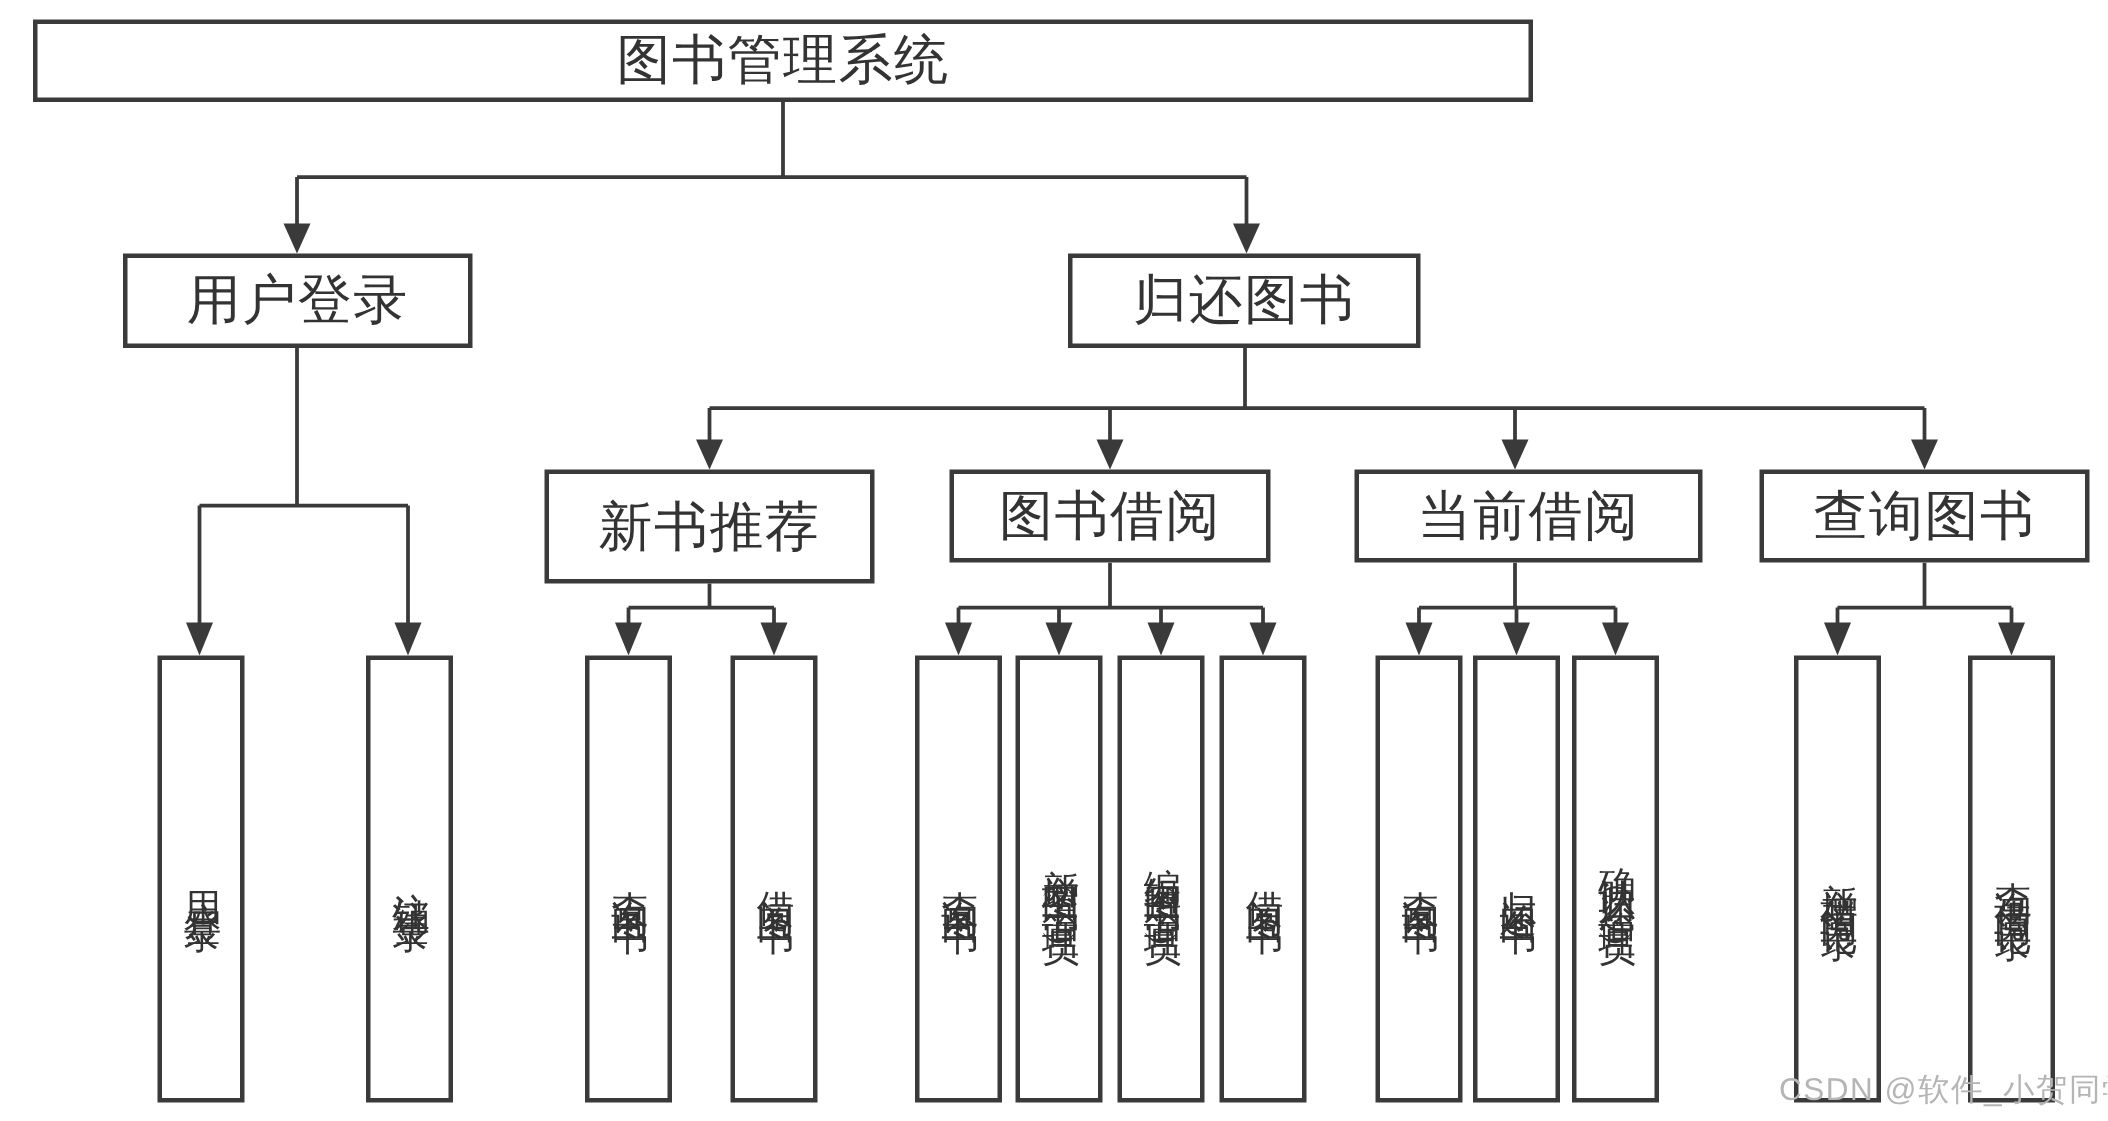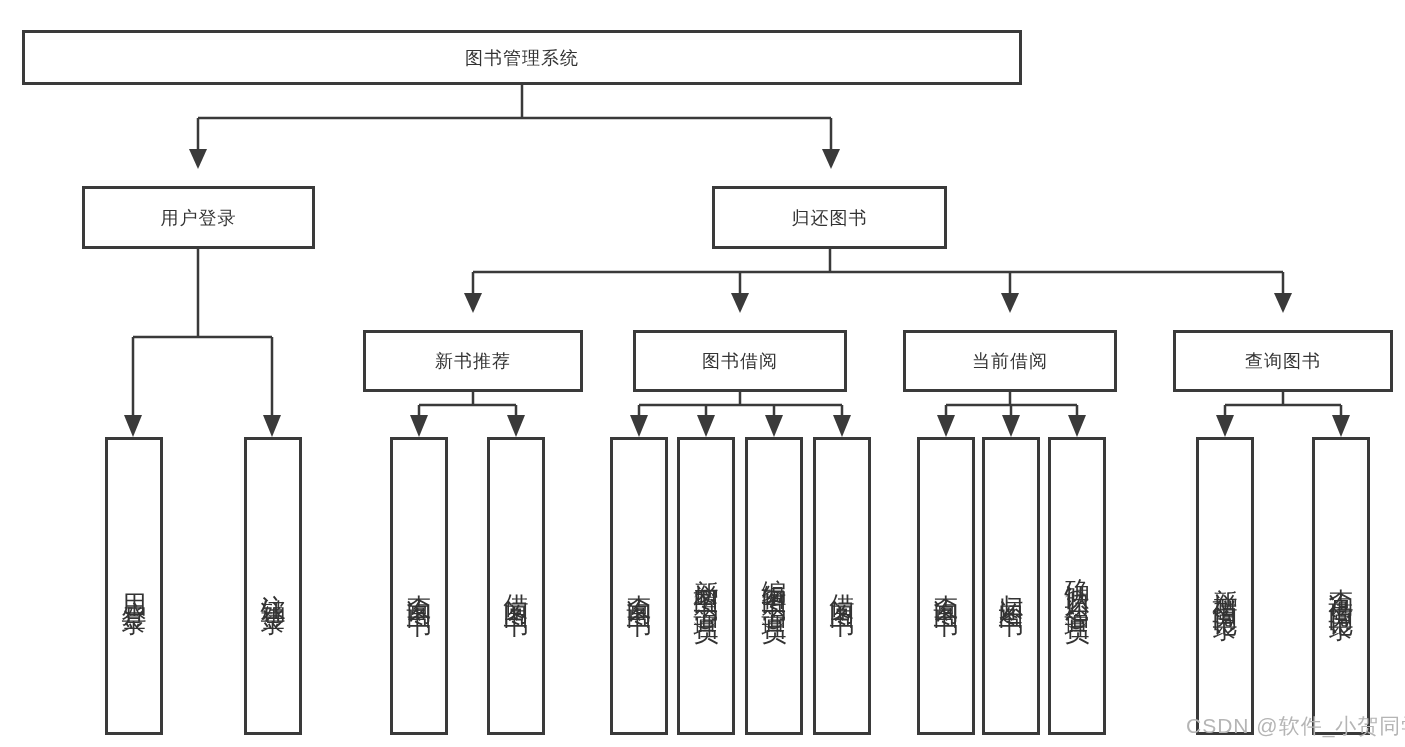--- a/index.html
+++ b/index.html
@@ -26,31 +26,30 @@
     position: absolute;
     box-sizing: border-box;
     border: 3px solid #3a3a3a;
     background: #ffffff;
     display: flex;
     align-items: center;
     justify-content: center;
     color: #333333;
   }
   .hbox {
-    font-size: 18px;
+    font-size: 36px;
     letter-spacing: 1px;
     white-space: nowrap;
-    margin-top: 17px;
   }
   .root-box    { left: 22px;  top: 13px;  width: 1000px; height: 55px; }
   .user-login  { left: 82px;  top: 169px; width: 233px;  height: 63px; }
   .book-mgmt   { left: 712px; top: 169px; width: 235px;  height: 63px; }
-  .new-book    { left: 363px; top: 313px; width: 220px;  height: 62px; }
+  .new-book    { left: 363px; top: 313px; width: 220px;  height: 76px; }
   .book-borrow { left: 633px; top: 313px; width: 214px;  height: 62px; justify-content: center; }
-  .cur-borrow  { left: 903px; top: 313px; width: 214px;  height: 62px; }
+  .cur-borrow  { left: 903px; top: 313px; width: 232px;  height: 62px; }
   .rec-borrow  { left: 1173px;top: 313px; width: 220px;  height: 62px; }
   .vbox {
     top: 437px;
     width: 58px;
     height: 298px;
   }
   .vtext {
     writing-mode: vertical-lr;
     text-orientation: mixed;
     font-size: 25px;

